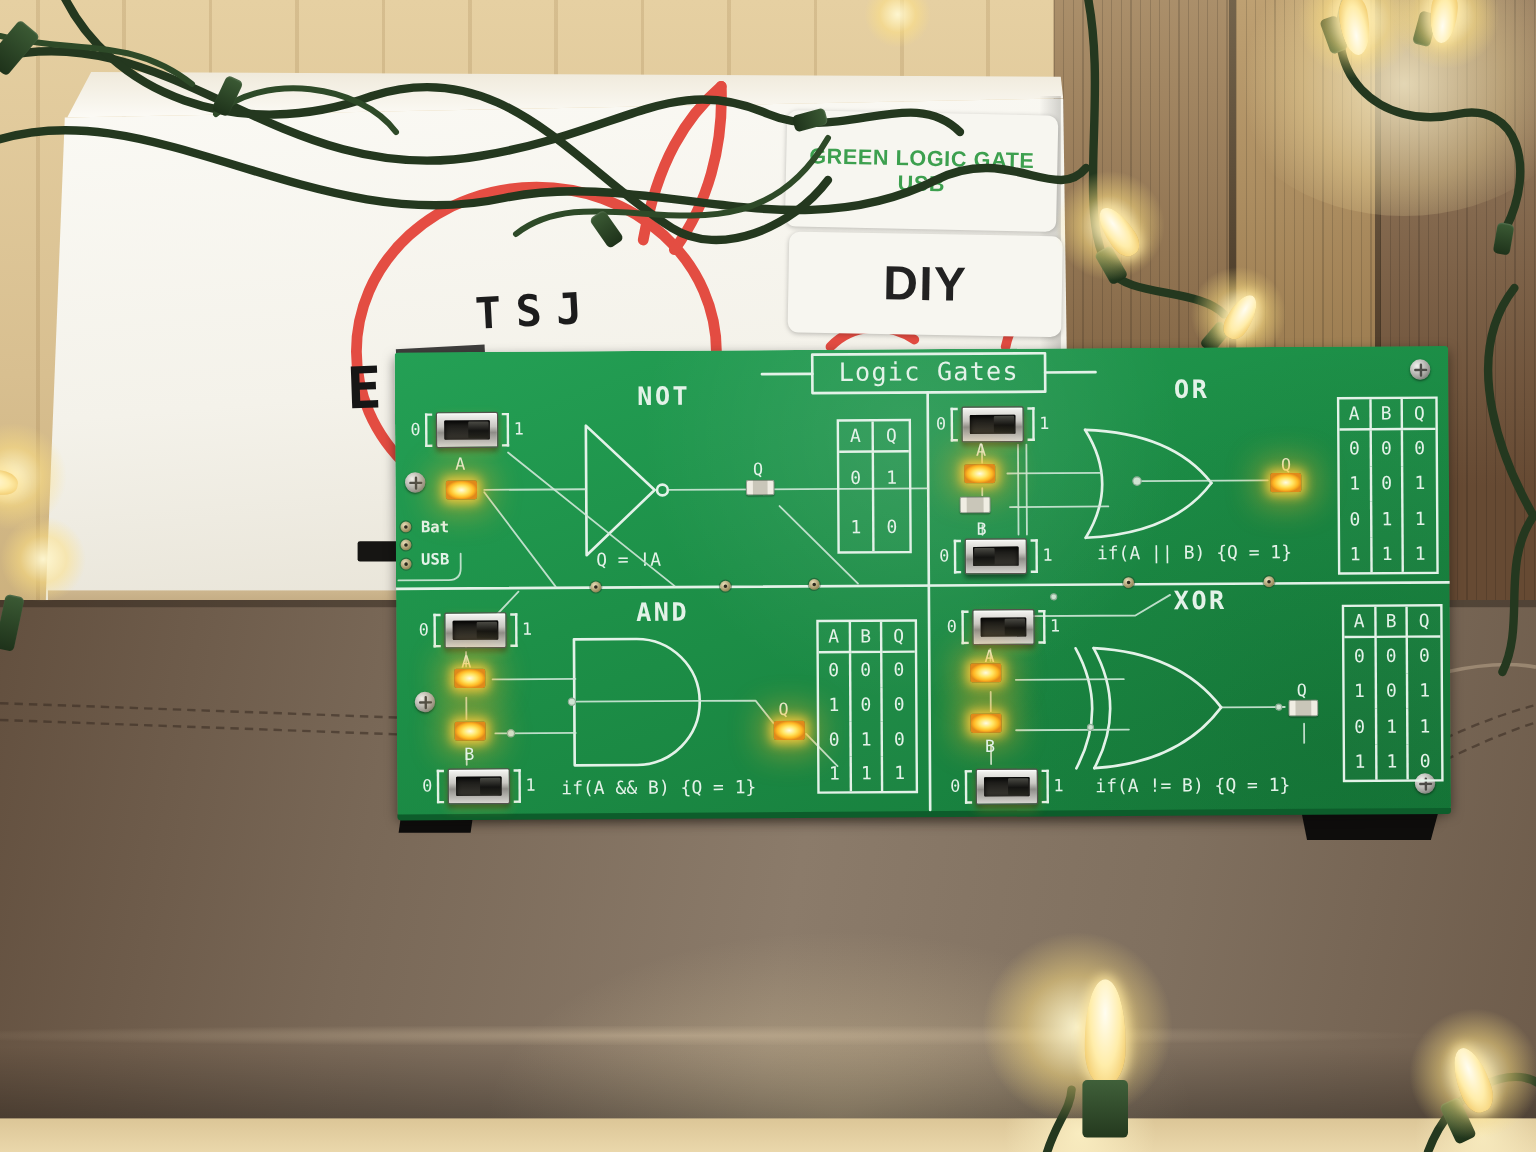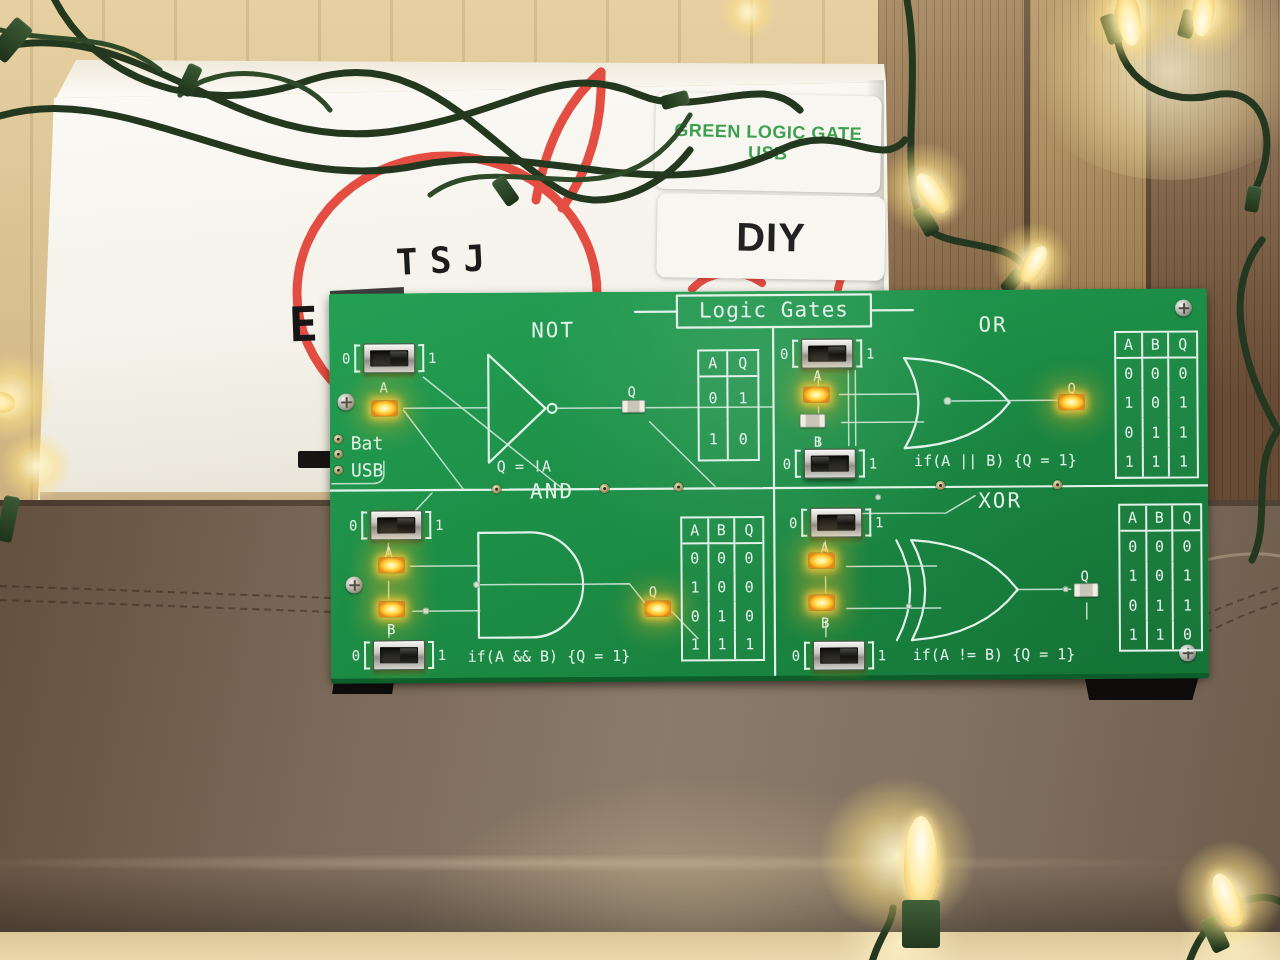--- a/index.html
+++ b/index.html
@@ -87,24 +87,24 @@
     color:var(--silk);font-family:"DejaVu Sans Mono","Liberation Mono",monospace;}
   .pcb-edge{position:absolute;left:0;bottom:-4px;width:100%;height:5px;background:#0d5d2b;border-radius:0 0 3px 3px;}
   .silk-svg{position:absolute;left:0;top:0;width:878px;height:386px;}
   .silk-svg path,.silk-svg rect,.silk-svg line{fill:none;stroke:var(--silk);stroke-width:2.2;stroke-linecap:round;stroke-linejoin:round;}
   .silk-svg .trace{stroke:var(--silk-dim);stroke-width:1.5;opacity:.9;}
   .silk-svg circle.bubble{fill:none;stroke:var(--silk);stroke-width:2.2;}
   .silk-svg circle.via{fill:#cfe3d2;stroke:#8fae97;stroke-width:1;}
 
   .lbl{position:absolute;color:var(--silk);white-space:nowrap;}
   .lbl-title{font-size:21px;letter-spacing:1px;text-align:center;}
-  .lbl-gate{font-size:21px;letter-spacing:2px;text-align:center;}
+  .lbl-gate{font-size:21px;letter-spacing:2px;text-align:center;font-weight:bold;}
   .lbl-frm{font-size:15px;text-align:center;}
   .lbl-pin{font-size:14px;}
-  .lbl-pwr{font-size:18px;}
+  .lbl-pwr{font-size:13px;font-weight:bold;}
 
   
   .ttable{position:absolute;display:grid;border:2px solid var(--silk);color:var(--silk);
     font-size:15px;background:rgba(255,255,255,.02);}
   .ttable span{display:flex;align-items:center;justify-content:center;}
   .t2{grid-template-columns:1fr 1fr;}
   .t3{grid-template-columns:1fr 1fr 1fr;}
   .t2>span:not(:nth-child(2n)){border-right:2px solid var(--silk);}
   .t3>span:not(:nth-child(3n)){border-right:2px solid var(--silk);}
   .ttable .th{border-bottom:2px solid var(--silk);}
@@ -337,21 +337,21 @@
       <circle class="via" cx="95" cy="318" r="3"></circle>
       <circle class="via" cx="618" cy="111" r="3.5"></circle>
       <circle class="via" cx="735" cy="300" r="2.5"></circle>
       <circle class="via" cx="578" cy="316" r="2.5"></circle>
       <circle class="via" cx="548" cy="207" r="2.5"></circle>
     </svg>
 
     <span class="lbl lbl-title" style="left:348px;top:7px;width:194px;">Logic Gates</span>
     <span class="lbl lbl-gate" style="left:192px;top:26px;width:64px;">NOT</span>
     <span class="lbl lbl-gate" style="left:632px;top:23px;width:64px;">OR</span>
-    <span class="lbl lbl-gate" style="left:188px;top:187px;width:68px;">AND</span>
+    <span class="lbl lbl-gate" style="left:188px;top:206px;width:68px;">AND</span>
     <span class="lbl lbl-gate" style="left:636px;top:199px;width:68px;">XOR</span>
 
     <span class="lbl lbl-frm" style="left:139px;top:165px;width:110px;">Q = !A</span>
     <span class="lbl lbl-frm" style="left:578px;top:162px;width:175px;">if(A || B) {Q = 1}</span>
     <span class="lbl lbl-frm" style="left:128px;top:355px;width:180px;">if(A &amp;&amp; B) {Q = 1}</span>
     <span class="lbl lbl-frm" style="left:578px;top:356px;width:170px;">if(A != B) {Q = 1}</span>
 
     <span class="lbl lbl-pwr" style="left:21px;top:139px;">Bat</span>
     <span class="lbl lbl-pwr" style="left:21px;top:166px;">USB</span>
     <div class="pad" style="left:4px;top:141px;"></div>

